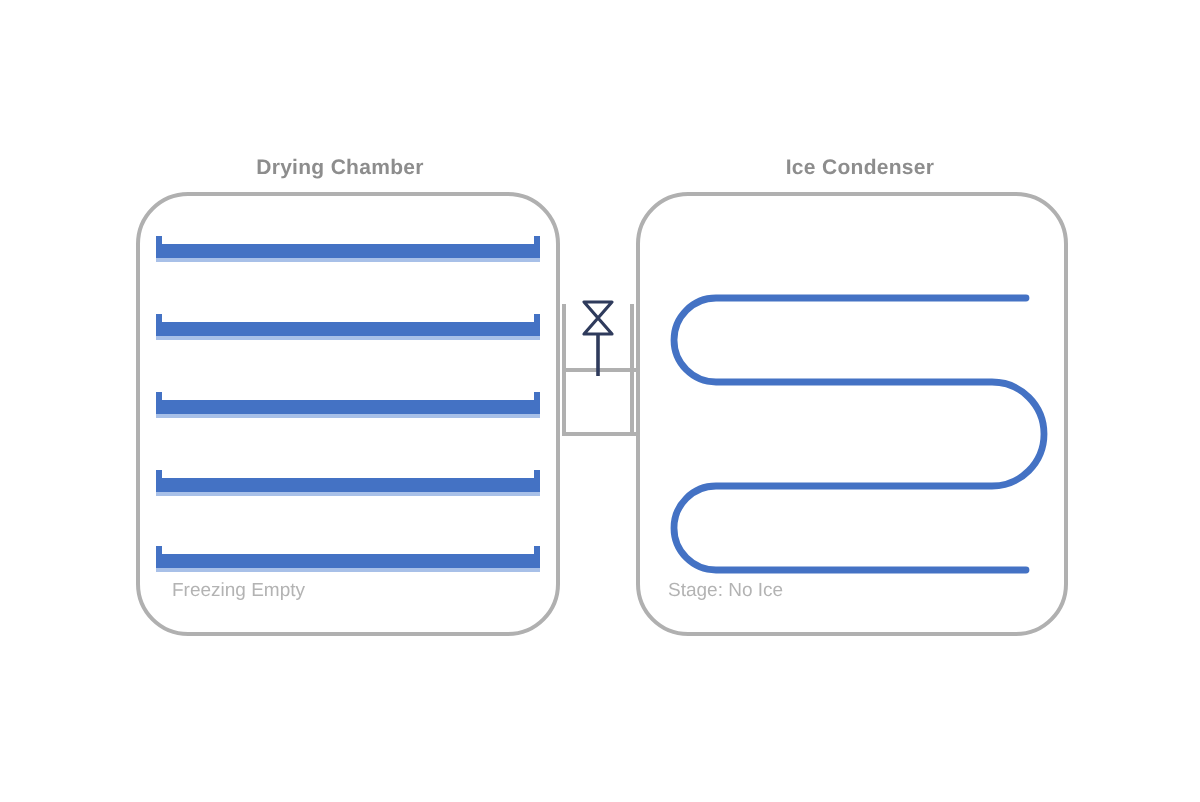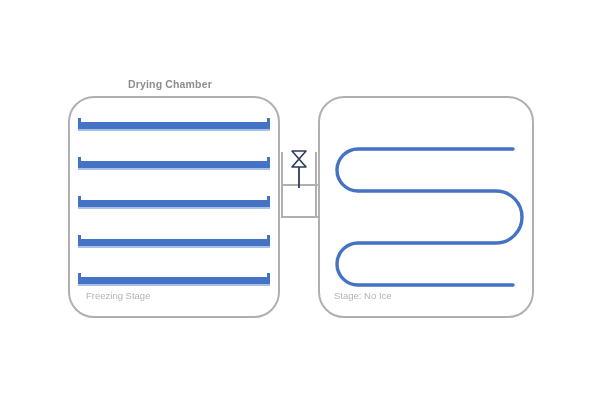--- a/index.html
+++ b/index.html
@@ -103,20 +103,21 @@
   }
   #coil svg{display:block;}
 </style>
 </head>
 <body>
 
 <div id="stage">
 
   <div class="title" id="title-drying">Drying Chamber</div>
 
+  <div class="title" id="title-condenser">Ice Condenser</div>
 
   <div class="chamber" id="drying-chamber"></div>
 
   <div class="shelf" style="top:118px">
     <div class="base"></div>
     <div class="plate"></div>
     <div class="lip l"></div>
     <div class="lip r"></div>
   </div>
   <div class="shelf" style="top:157px">
@@ -137,21 +138,21 @@
     <div class="lip l"></div>
     <div class="lip r"></div>
   </div>
   <div class="shelf" style="top:273px">
     <div class="base"></div>
     <div class="plate"></div>
     <div class="lip l"></div>
     <div class="lip r"></div>
   </div>
 
-  <div class="chamber-status" id="status-drying">Freezing Stage</div>
+  <div class="chamber-status" id="status-drying">Freezing Empty</div>
 
   <div id="duct">
     <div class="duct-rail" id="duct-rail-top"></div>
     <div class="duct-rail" id="duct-rail-bottom"></div>
   </div>
 
   <div id="valve">
     <svg width="22" height="42" viewBox="0 0 22 42">
       <g stroke="#2f3b5c" stroke-width="1.6" fill="#ffffff" stroke-linejoin="round">
         <polygon points="4,3 18,3 4,19 18,19"></polygon>

